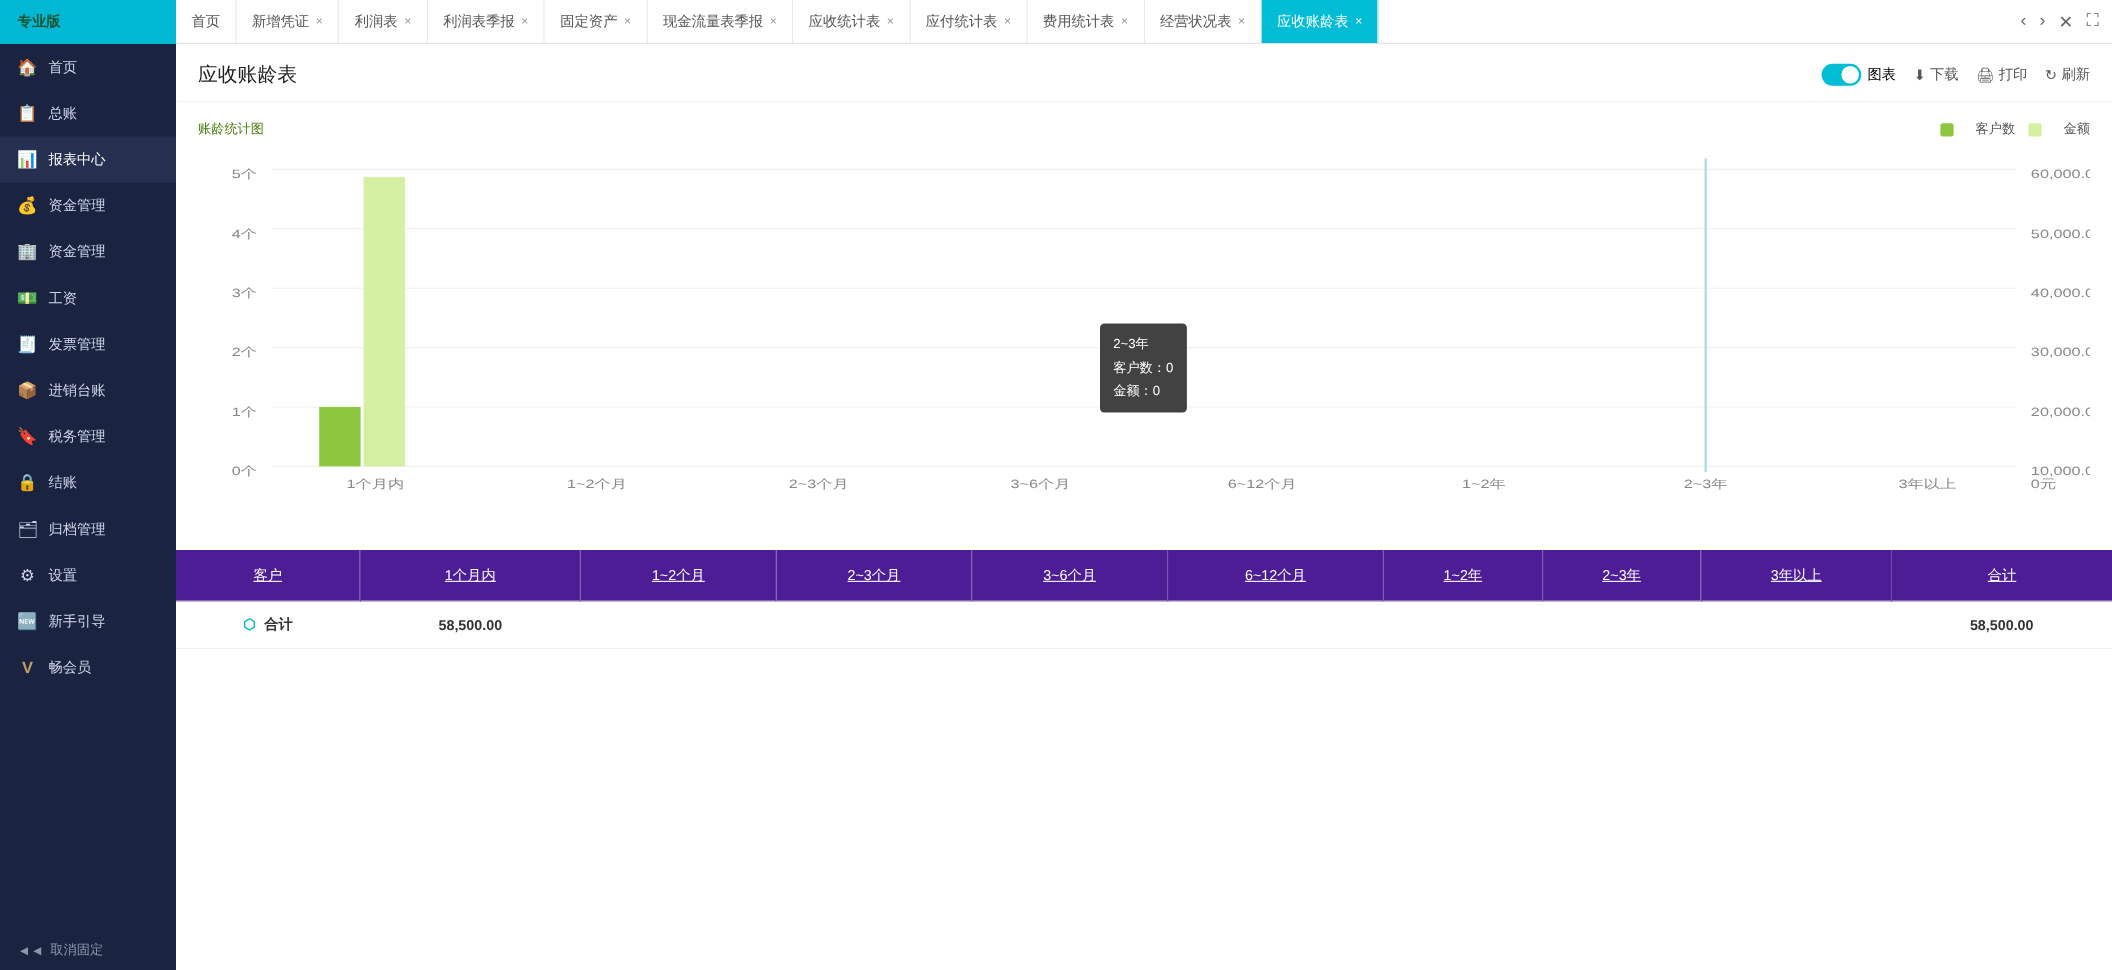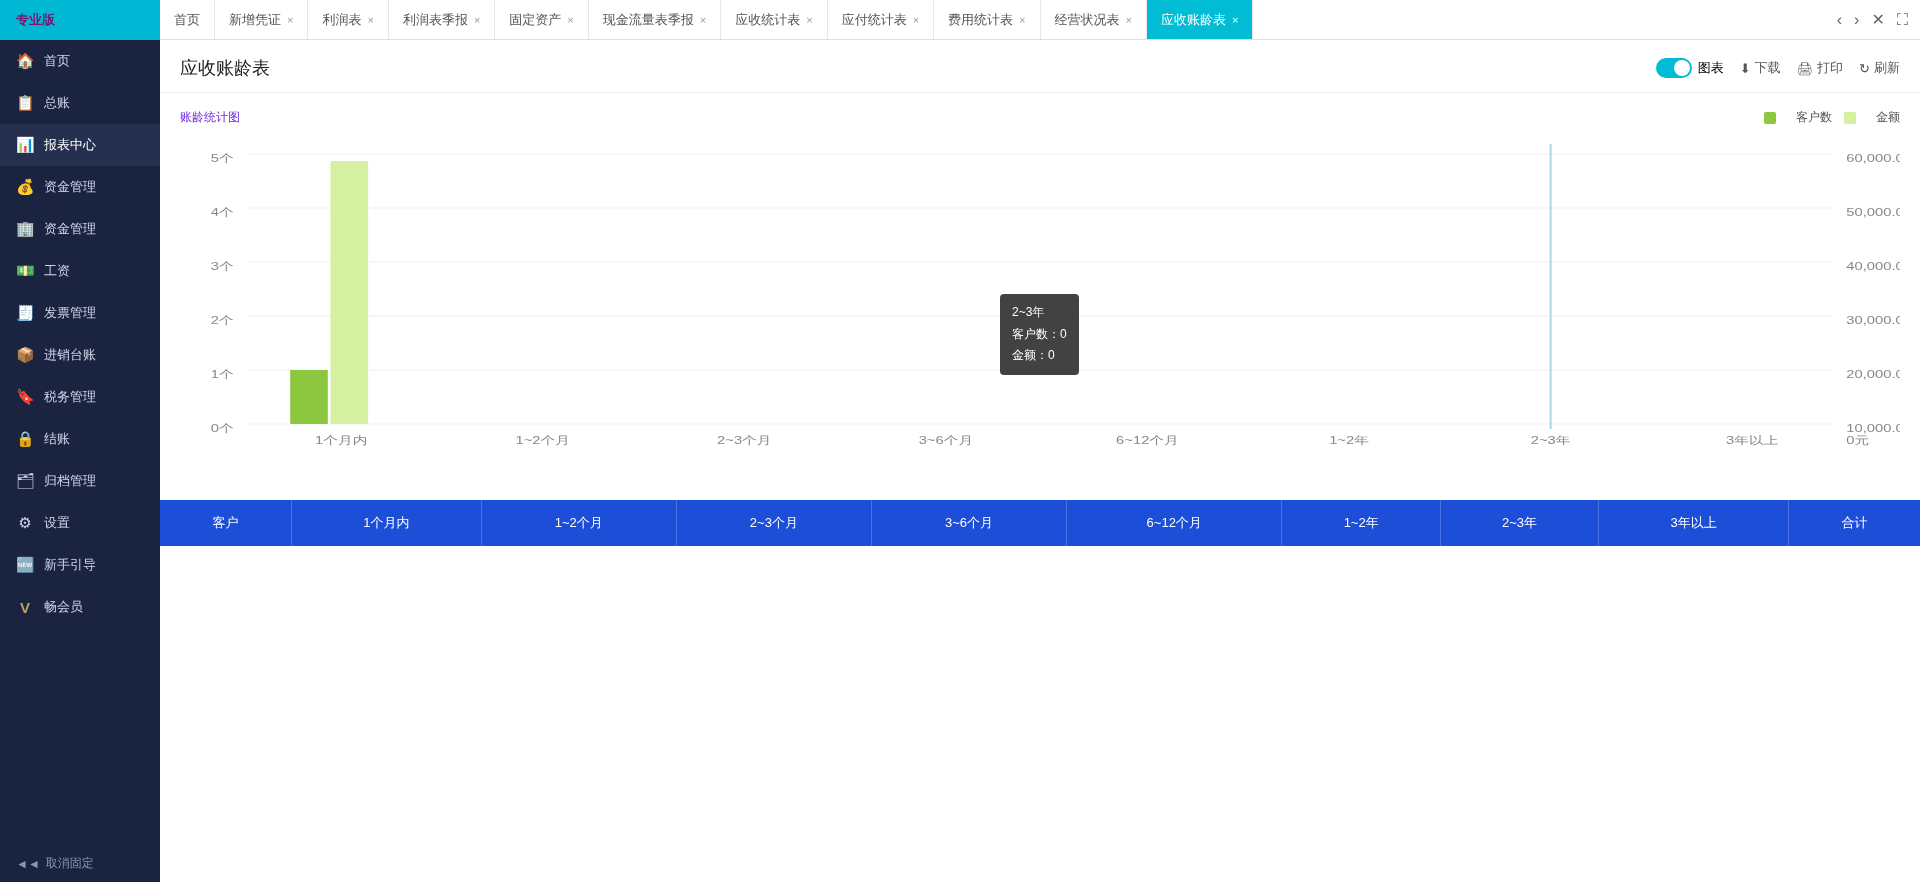--- a/index.html
+++ b/index.html
@@ -10,21 +10,21 @@
       width: 160px;
       background: #1a2340;
       color: #cdd6e8;
       display: flex;
       flex-direction: column;
       flex-shrink: 0;
       height: 100%;
     }
     .sidebar-logo {
       background: #00b8d4;
-      color: #701a75;
+      color: #14532d;
       font-size: 13px;
       font-weight: bold;
       padding: 0 16px;
       height: 40px;
       display: flex;
       align-items: center;
     }
     .sidebar-item {
       display: flex;
       align-items: center;
@@ -167,21 +167,21 @@
       font-size: 13px;
     }
 
     
     .chart-area {
       padding: 16px 20px;
       flex-shrink: 0;
       background: #fff;
       position: relative;
     }
-    .chart-title { font-size: 12px; color: #6d28d9; margin-bottom: 8px; }
+    .chart-title { font-size: 12px; color: #4d7c0f; margin-bottom: 8px; }
     .chart-legend {
       position: absolute;
       top: 16px;
       right: 20px;
       display: flex;
       align-items: center;
       gap: 12px;
       font-size: 12px;
       color: #555;
     }
@@ -214,22 +214,23 @@
       flex: 1;
       overflow: auto;
       padding: 0 0;
     }
     .data-table {
       width: 100%;
       border-collapse: collapse;
       font-size: 13px;
     }
     .data-table thead tr {
-      background: #1d4ed8;
+      background: #4c1d95;
       color: #fff;
+      text-decoration: underline;
     }
     .data-table thead th {
       padding: 14px 10px;
       text-align: center;
       font-weight: normal;
       border-right: 1px solid rgba(255,255,255,0.2);
     }
     .data-table thead th:last-child { border-right: none; }
     .data-table tbody tr { border-bottom: 1px solid #f0f0f0; }
     .data-table tbody td {
@@ -466,18 +467,33 @@
             <th>2~3个月</th>
             <th>3~6个月</th>
             <th>6~12个月</th>
             <th>1~2年</th>
             <th>2~3年</th>
             <th>3年以上</th>
             <th>合计</th>
           </tr>
         </thead>
         <tbody>
+          <tr class="total-row">
+            <td>
+              <span class="total-icon">⬡</span>
+              <strong>合计</strong>
+            </td>
+            <td><strong>58,500.00</strong></td>
+            <td></td>
+            <td></td>
+            <td></td>
+            <td></td>
+            <td></td>
+            <td></td>
+            <td></td>
+            <td><strong>58,500.00</strong></td>
+          </tr>
         </tbody>
       </table>
     </div>
 
   </div>
 </div>
 
 </body></html>

